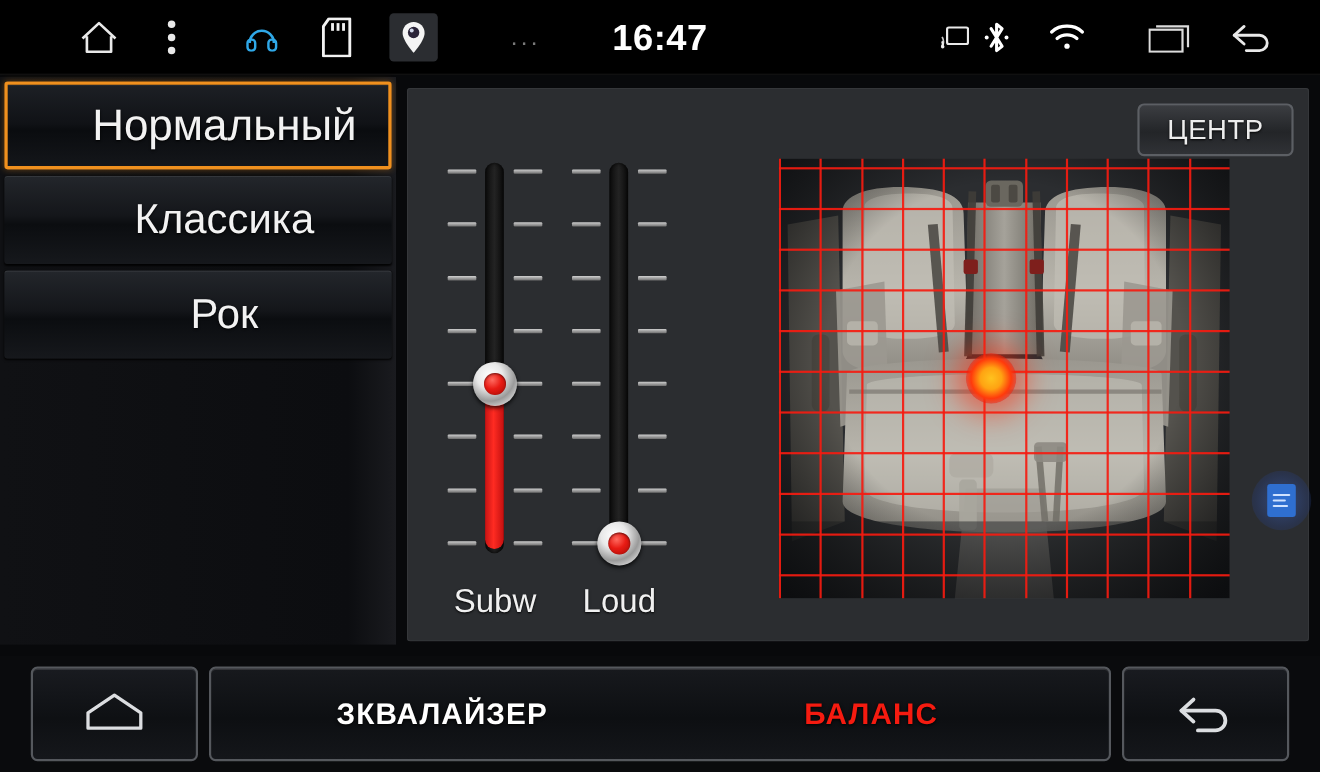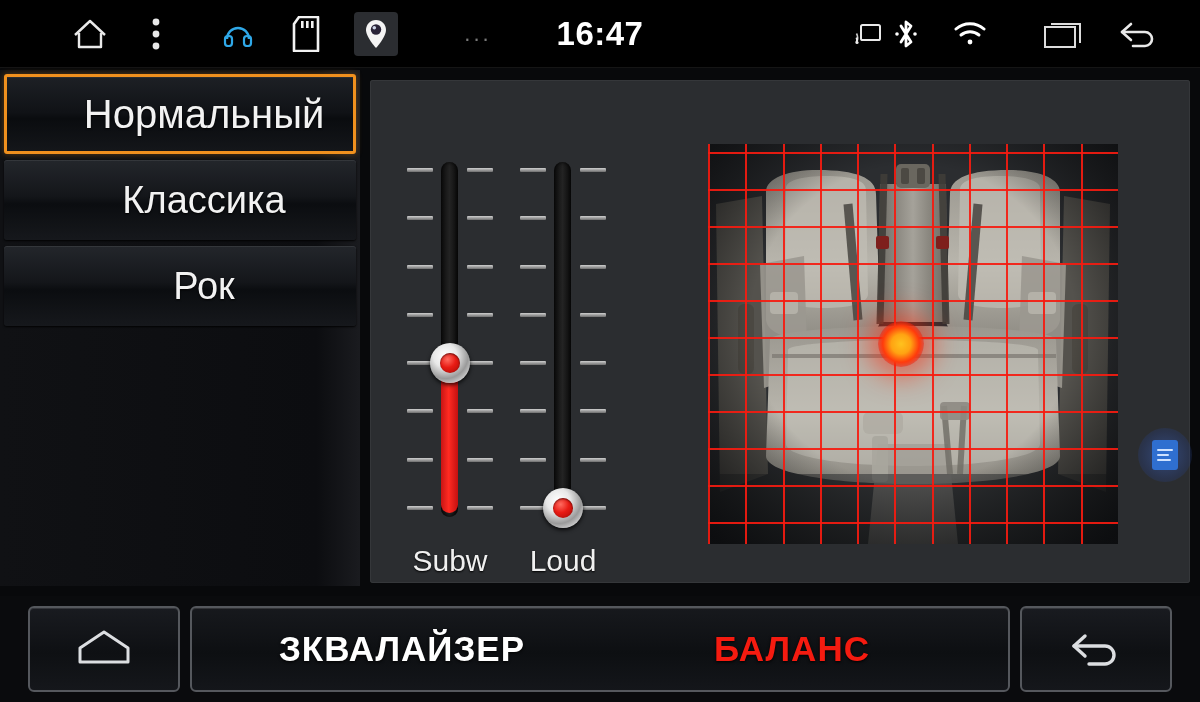--- a/index.html
+++ b/index.html
@@ -100,21 +100,21 @@
     color: #ededed; font-size: 25px; letter-spacing: 0.5px;
     display: flex; align-items: center; justify-content: center;
     cursor: pointer;
     text-shadow: 0 1px 2px #000;
   }
 
   
   .slider {
     position: absolute;
     width: 90px;
-    top: 76px; height: 430px;
+    top: 62px; height: 430px;
   }
   #slider-subw { left: 35px; }
   #slider-loud { left: 148px; }
 
   .track-wrap {
     position: absolute; left: 0; top: 0;
     width: 90px; height: 370px;
   }
   .ticks { position: absolute; left: 0; top: 0; width: 90px; height: 370px; }
   .tick {
@@ -224,21 +224,21 @@
     position: absolute; left: 190px; top: 10px;
     width: 820px; height: 86px;
     border-radius: 6px;
     background: linear-gradient(180deg,#17191d 0%, #0d0f12 55%, #14161a 100%);
     border: 2px solid #55585d;
     box-shadow: inset 0 1px 0 rgba(255,255,255,0.12);
   }
   .tab {
     position: absolute; top: 0; height: 82px;
     display: flex; align-items: center; justify-content: center;
-    font-size: 35px; font-weight: bold; letter-spacing: 1px;
+    font-size: 27px; font-weight: bold; letter-spacing: 1px;
     cursor: pointer;
     text-shadow: 0 1px 3px #000;
   }
   #tab-eq { left: 60px; width: 300px; color: #ffffff; }
   #tab-balance { left: 450px; width: 300px; color: #f51b10; }
 </style>
 </head>
 <body>
 
 <div id="screen">
@@ -339,20 +339,21 @@
     <div class="preset">
       <span class="plabel">Классика</span>
     </div>
     <div class="preset">
       <span class="plabel">Рок</span>
     </div>
   </div>
 
   <div id="mainpanel">
 
+    <div id="center-btn">ЦЕНТР</div>
 
     <div class="slider" id="slider-subw">
       <div class="track-wrap">
         <div class="ticks">
             <div class="tick l" style="top: 12px;"></div>
             <div class="tick r" style="top: 12px;"></div>
             <div class="tick l" style="top: 60.2857px;"></div>
             <div class="tick r" style="top: 60.2857px;"></div>
             <div class="tick l" style="top: 108.571px;"></div>
             <div class="tick r" style="top: 108.571px;"></div>

